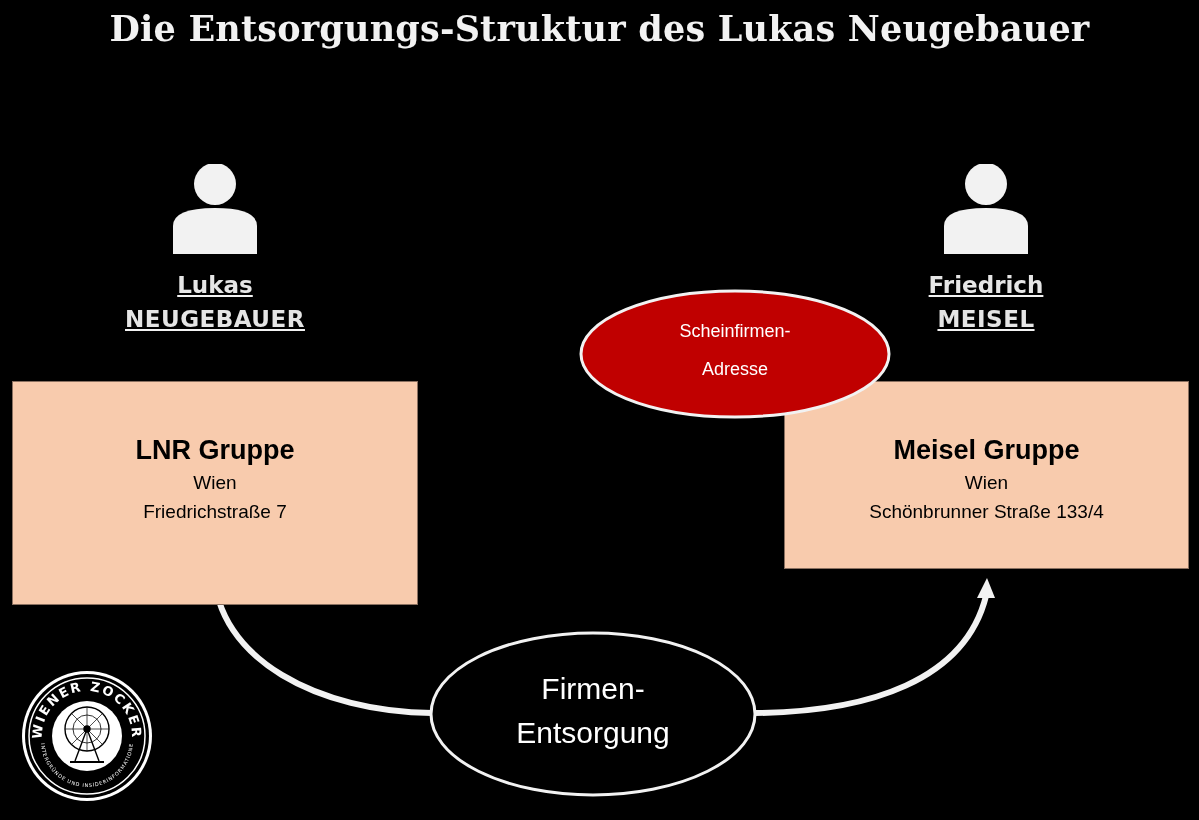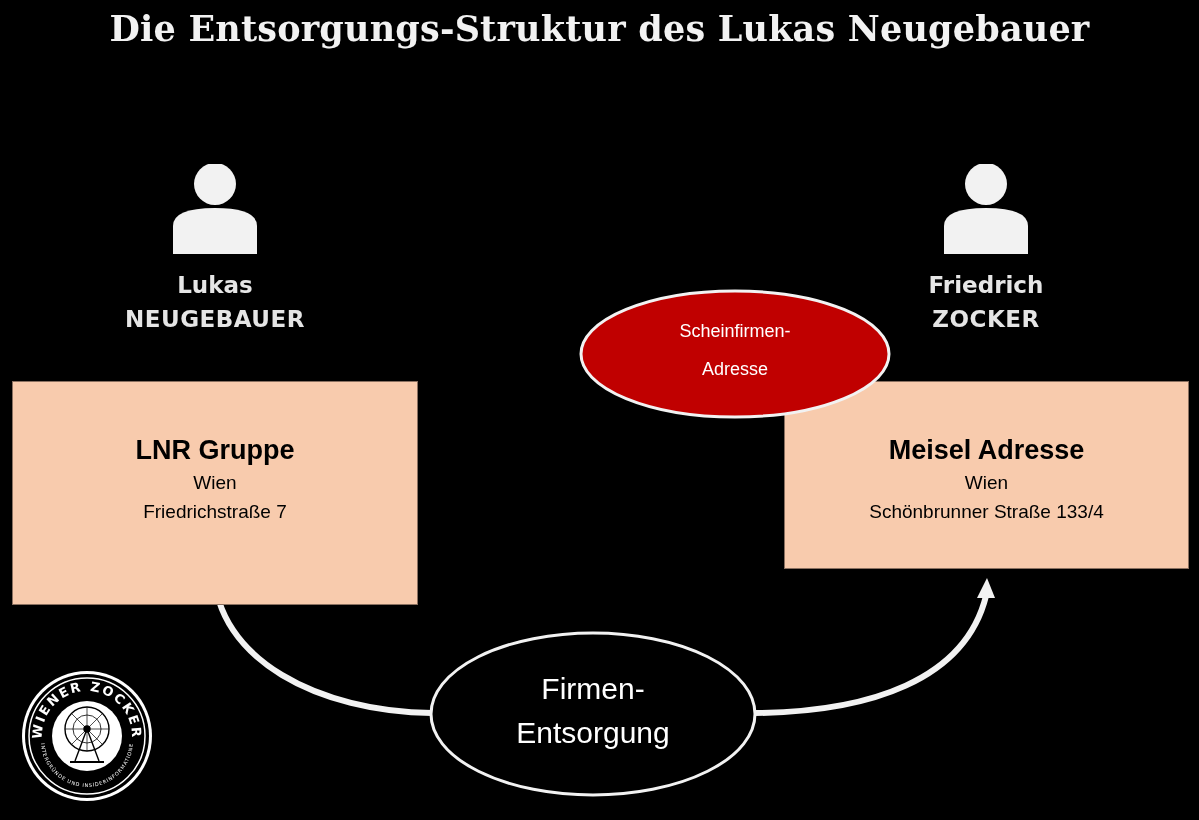--- a/index.html
+++ b/index.html
@@ -1,21 +1,21 @@
 <!DOCTYPE html>
 <html><head>
 <meta charset="utf-8">
 <style>
   html, body { margin: 0; padding: 0; background: #000; }
   body { width: 1199px; height: 820px; position: relative; overflow: hidden;
          font-family: "DejaVu Sans", sans-serif; color: #f2f2f2; }
   .title { position: absolute; left: 0; top: 8px; width: 1199px; text-align: center;
            font-family: "DejaVu Serif", serif; font-weight: bold; font-size: 35px;
            color: #f2f2f2; letter-spacing: 0.2px; }
-  .person { position: absolute; width: 260px; text-align: center; }
+  .person { position: absolute; width: 260px; text-align: center; text-decoration: underline; }
   .person svg { display: block; margin: 0 auto; }
   .person .first { font-weight: bold; font-size: 23px; color: #e6e6e6; margin-top: 14px; line-height: 34px; }
   .person .last { font-weight: bold; font-size: 23px; color: #e5e5e5; line-height: 34px; letter-spacing: 0.5px; }
   .box { position: absolute; background: #f8cbad; border: 1px solid #8a7060; color: #000;
          text-align: center; box-sizing: border-box; }
   .box .name { font-family: "Liberation Sans", sans-serif; font-weight: bold; font-size: 27px; margin-top: 50px; line-height: 36px; }
   .box .city, .box .street { font-family: "Liberation Sans", sans-serif; font-size: 19px; line-height: 29px; }
   .ellipse-text { position: absolute; text-align: center; font-family: "Liberation Sans", sans-serif; }
   svg.overlay { position: absolute; left: 0; top: 0; }
 </style>
@@ -45,31 +45,31 @@
   <div class="first">Lukas</div>
   <div class="last">NEUGEBAUER</div>
 </div>
 
 <div class="person" style="left:856px; top:164px;">
   <svg width="90" height="90" viewBox="0 0 90 90">
     <circle cx="45" cy="20" r="21" fill="#f2f2f2"></circle>
     <path d="M 3 90 L 3 62 Q 3 44 45 44 Q 87 44 87 62 L 87 90 Z" fill="#f2f2f2"></path>
   </svg>
   <div class="first">Friedrich</div>
-  <div class="last">ZOCKER</div>
+  <div class="last">MEISEL</div>
 </div>
 
 <div class="box" style="left:12px; top:381px; width:406px; height:224px;">
   <div class="name">LNR Gruppe</div>
   <div class="city">Wien</div>
   <div class="street">Friedrichstraße 7</div>
 </div>
 
 <div class="box" style="left:784px; top:381px; width:405px; height:188px;">
-  <div class="name">Meisel Adresse</div>
+  <div class="name">Meisel Gruppe</div>
   <div class="city">Wien</div>
   <div class="street">Schönbrunner Straße 133/4</div>
 </div>
 
 <svg class="overlay" width="1199" height="820">
   <ellipse cx="735" cy="354" rx="154" ry="63" fill="#c00000" stroke="#f2f2f2" stroke-width="3"></ellipse>
   <ellipse cx="593" cy="714" rx="162" ry="81" fill="#000" stroke="#f2f2f2" stroke-width="3"></ellipse>
 </svg>
 
 <div class="ellipse-text" style="left:581px; top:312px; width:308px; font-size:18px; line-height:38px; color:#fff;">

